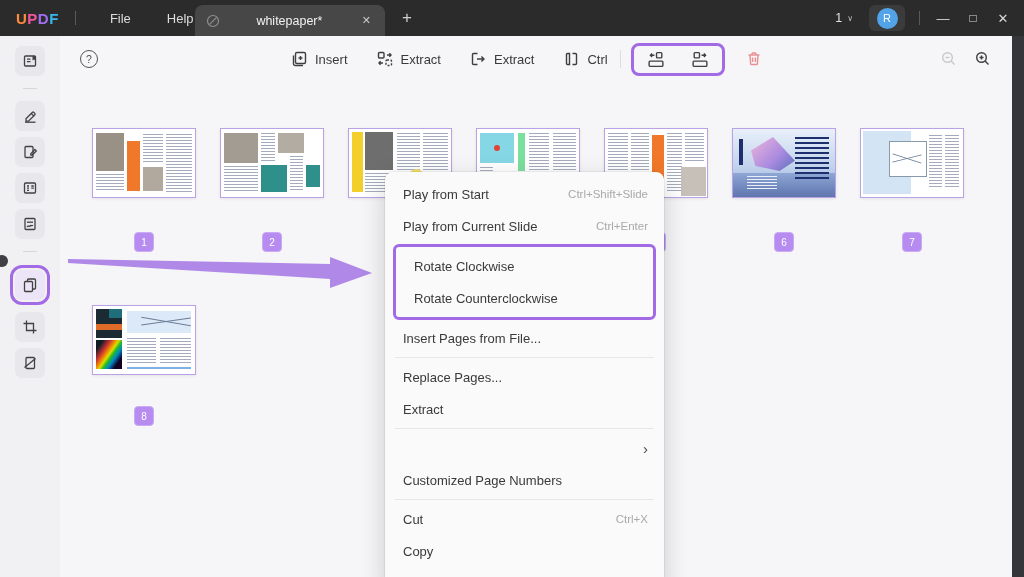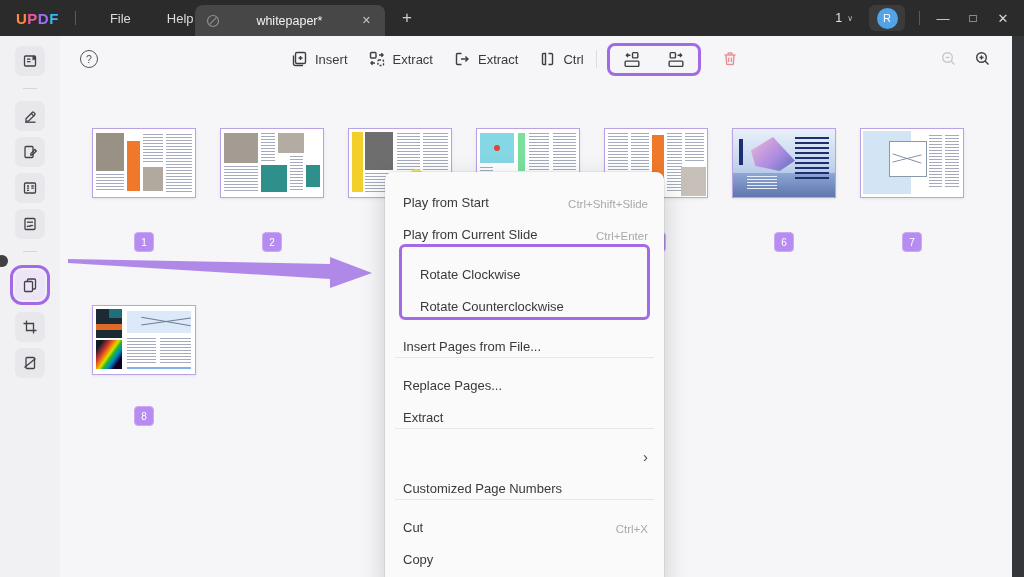--- a/index.html
+++ b/index.html
@@ -29,21 +29,21 @@
   .win-div{width:1px;height:14px;background:#5a5a5a;margin:0 8px;}
   .win-btn{width:30px;height:36px;display:flex;align-items:center;justify-content:center;
            color:#d8d8d8;font-size:13px;}
   .win-btn.max{font-size:12px;}
 
   
   .toolbar{position:absolute;left:60px;top:36px;right:12px;height:46px;display:flex;
            align-items:center;padding:0 20px;box-sizing:border-box;}
   .help-circle{width:16px;height:16px;border:1.3px solid #555;border-radius:50%;color:#555;
                font-size:10.5px;display:flex;align-items:center;justify-content:center;}
-  .tb-group{margin-left:190px;display:flex;gap:16px;align-items:center;}
+  .tb-group{margin-left:190px;display:flex;gap:24px;align-items:center;}
   .tb-btn{display:flex;align-items:center;gap:7px;font-size:13px;color:#3a3a3a;padding:4px 2px;}
   .tb-sep{width:1px;height:18px;background:#ddd;margin:0 10px;}
   .rot-box{display:flex;gap:24px;align-items:center;border:3px solid #a26be5;border-radius:8px;
            padding:4px 12px;}
   .trash-btn{margin-left:20px;display:flex;align-items:center;}
   .zoom-cluster{margin-left:auto;display:flex;gap:16px;align-items:center;}
 
   
   .right-strip{position:absolute;right:0;top:36px;bottom:0;width:12px;background:#35363a;z-index:55;}
 
@@ -70,25 +70,25 @@
          border-radius:4px;color:#fff;font-size:10px;display:flex;align-items:center;
          justify-content:center;z-index:6;}
 
   
   .arrow-svg{position:absolute;left:0;top:0;z-index:40;pointer-events:none;}
 
   
   .context-menu{position:absolute;left:385px;top:172px;width:279px;background:#fafafa;
     border-radius:8px;box-shadow:0 8px 26px rgba(0,0,0,.18),0 0 0 1px rgba(0,0,0,.05);
     padding:6px 0 24px;box-sizing:border-box;z-index:50;}
-  .mi{height:32px;display:flex;align-items:flex-end;padding:0 16px 0 18px;font-size:13px;color:#3a3a3a;}
+  .mi{height:32px;display:flex;align-items:center;padding:0 16px 0 18px;font-size:13px;color:#3a3a3a;}
   .mi .sc{margin-left:auto;color:#a9a9a9;font-size:11.5px;}
   .mi .sub{margin-left:auto;color:#4a4a4a;font-size:15px;line-height:1;}
   .msep{height:1px;background:#e7e6e9;margin:3px 10px;}
-  .rotate-group{border:3px solid #a26be5;border-radius:6px;margin:2px 14px;padding:3px 0;}
+  .rotate-group{border:3px solid #a26be5;border-radius:6px;margin:2px 8px;padding:3px 0;}
 
   svg{display:block;}
 </style>
 </head>
 <body>
 
 <div class="titlebar">
   <div class="logo">
     <span>U</span>
       <span>P</span>

